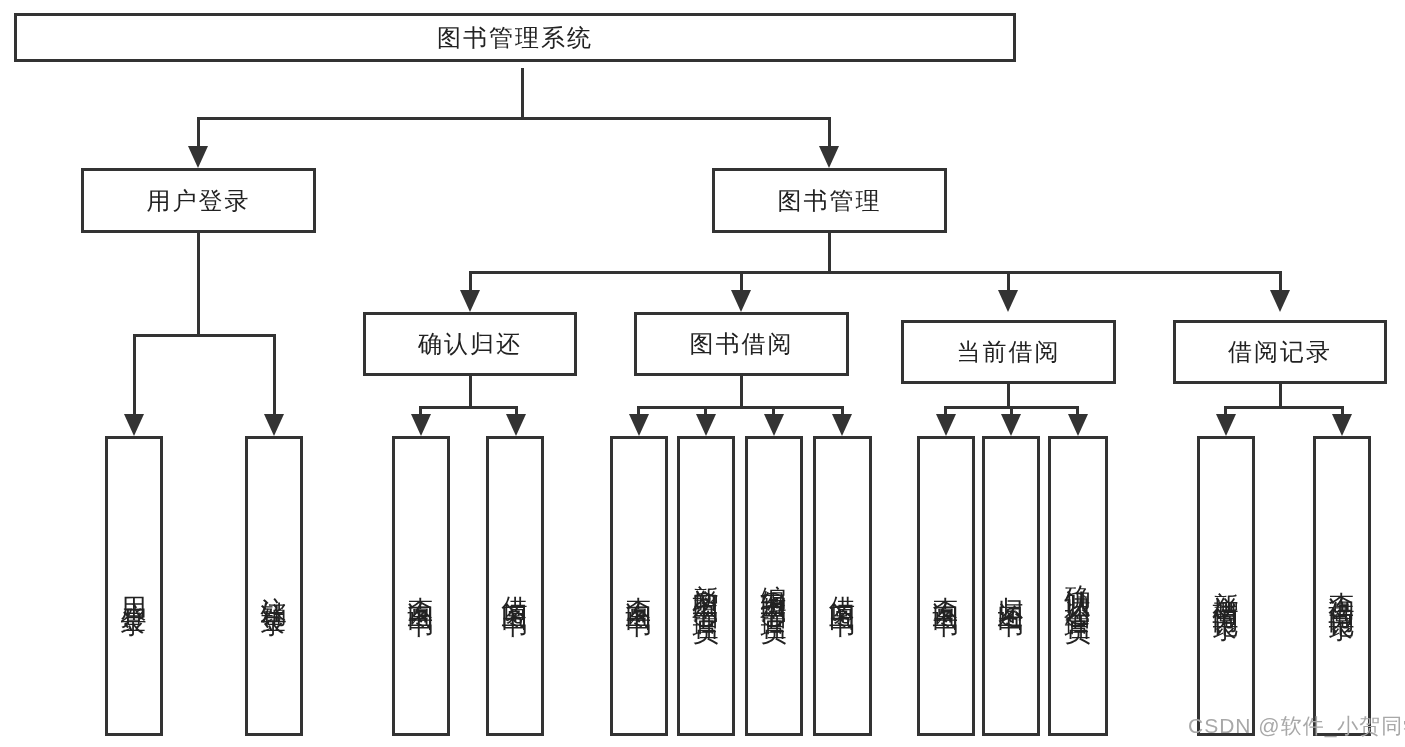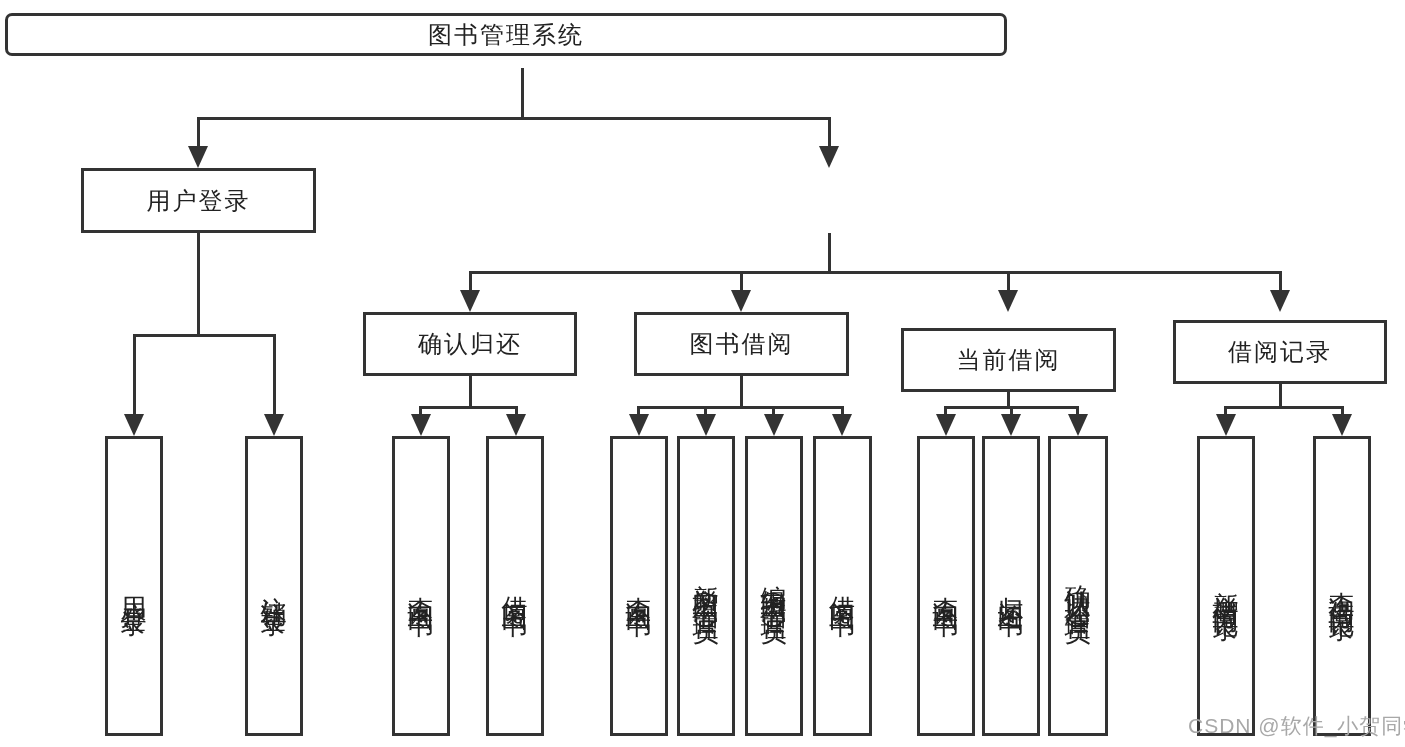--- a/index.html
+++ b/index.html
@@ -45,27 +45,28 @@
     letter-spacing:1px;
     z-index:5;
     white-space:nowrap;
   }
 </style>
 </head>
 <body>
 
 <div id="canvas">
 
-  <div class="node" style="left:5px;top:13px;width:1002px;height:43px;border-radius:7px;">图书管理系统</div>
+  <div class="node" style="left:14px;top:13px;width:1002px;height:49px;">图书管理系统</div>
 
   <div class="node" style="left:81px;top:168px;width:235px;height:65px;">用户登录</div>
+  <div class="node" style="left:712px;top:168px;width:235px;height:65px;">图书管理</div>
 
   <div class="node" style="left:363px;top:312px;width:214px;height:64px;">确认归还</div>
   <div class="node" style="left:634px;top:312px;width:215px;height:64px;">图书借阅</div>
-  <div class="node" style="left:901px;top:328px;width:215px;height:64px;">当前借阅</div>
+  <div class="node" style="left:901px;top:320px;width:215px;height:64px;">当前借阅</div>
   <div class="node" style="left:1173px;top:312px;width:214px;height:64px;margin-top:8px;">借阅记录</div>
 
   <div class="node leaf" style="left:105px;top:436px;width:58px;height:300px;">用户登录</div>
   <div class="node leaf" style="left:245px;top:436px;width:58px;height:300px;">注销登录</div>
 
   <div class="node leaf" style="left:392px;top:436px;width:58px;height:300px;">查询图书</div>
   <div class="node leaf" style="left:486px;top:436px;width:58px;height:300px;">借阅图书</div>
 
   <div class="node leaf" style="left:610px;top:436px;width:58px;height:300px;">查询图书</div>
   <div class="node leaf" style="left:677px;top:436px;width:58px;height:300px;">新增图书（管理员）</div>

